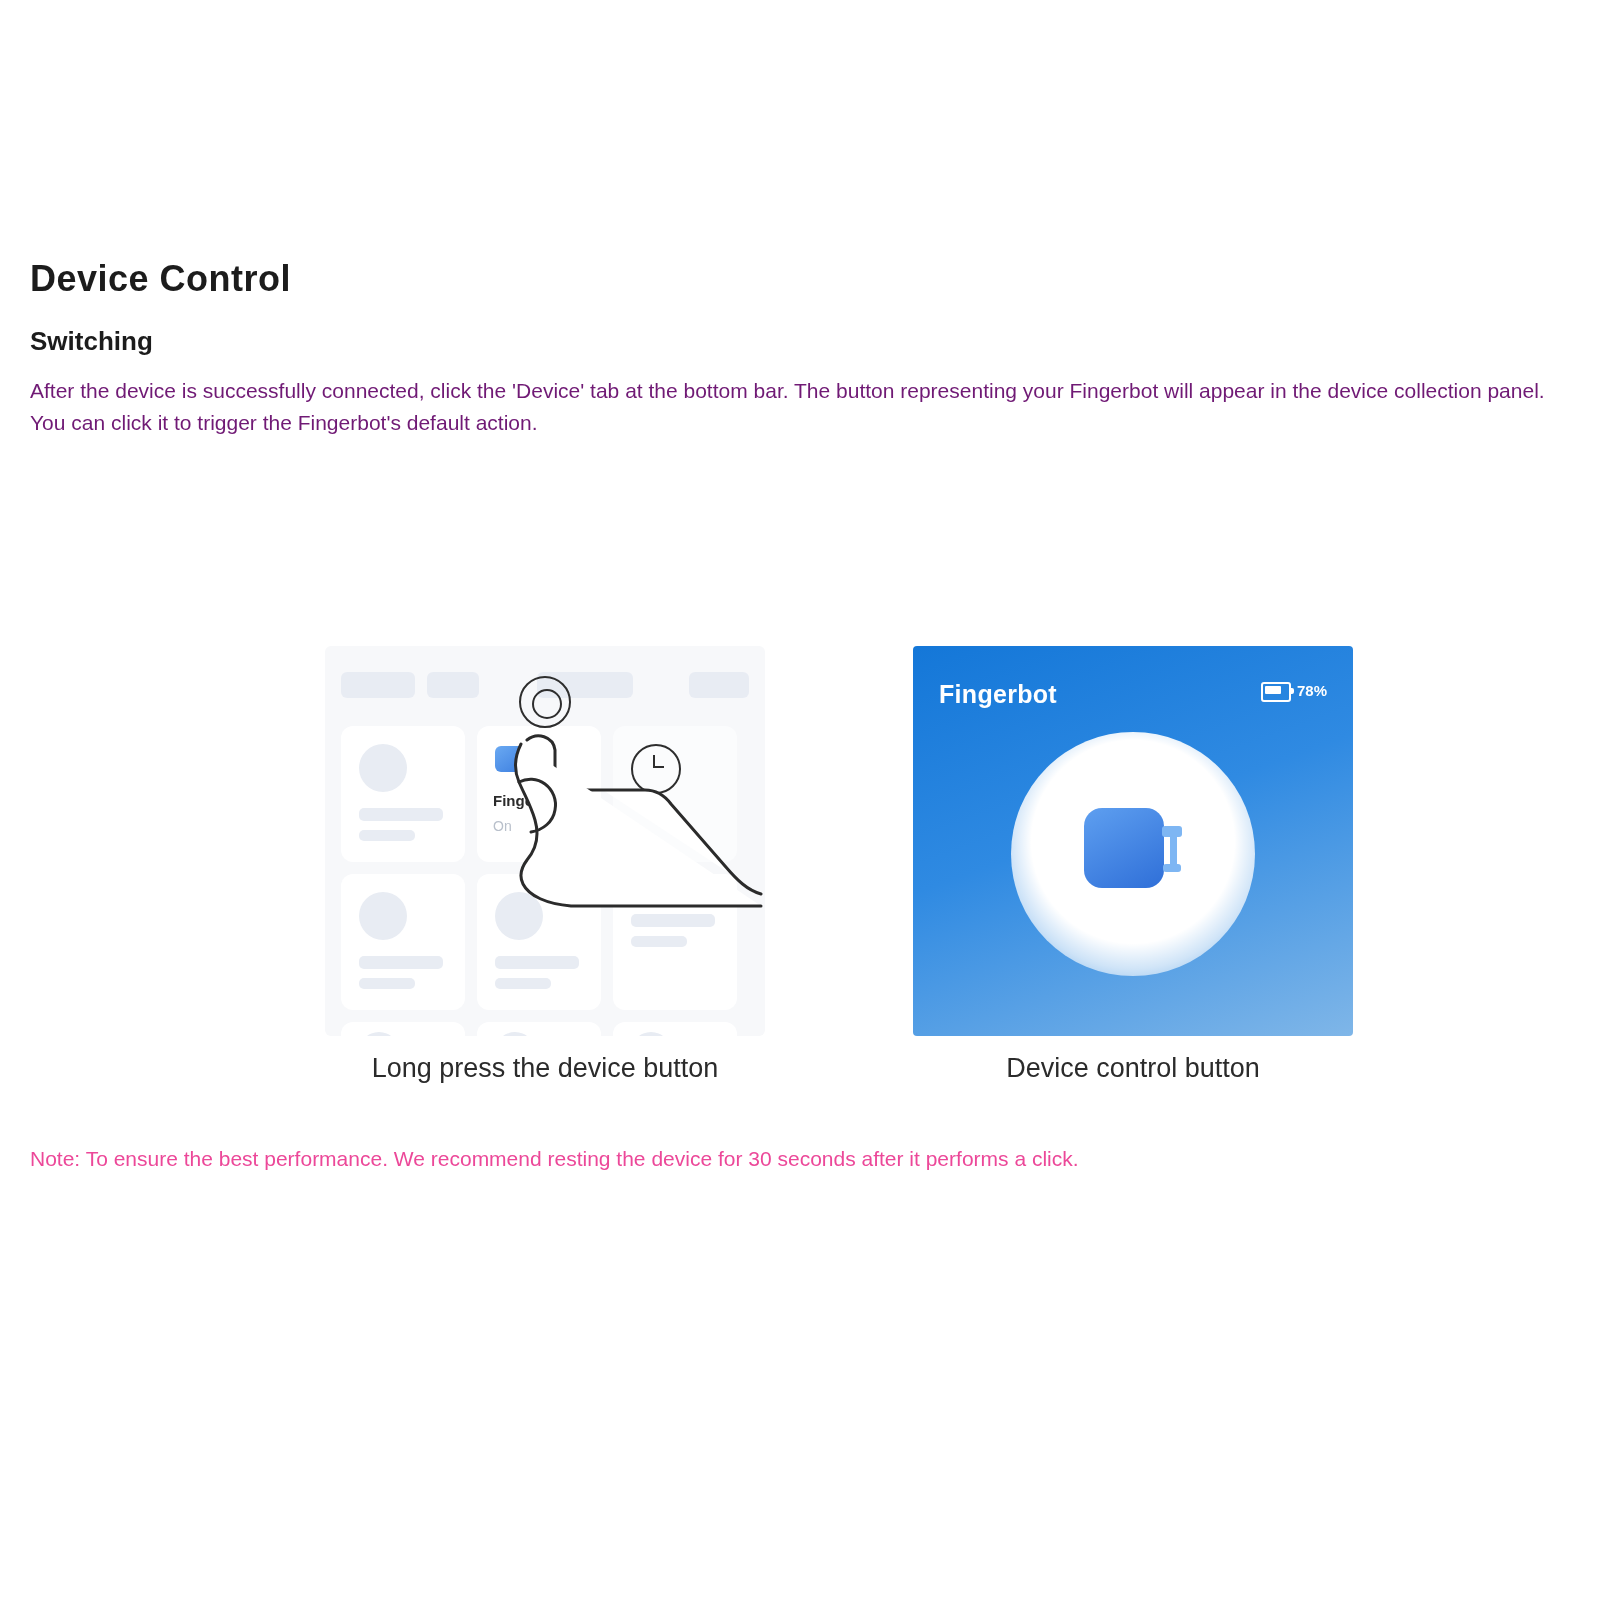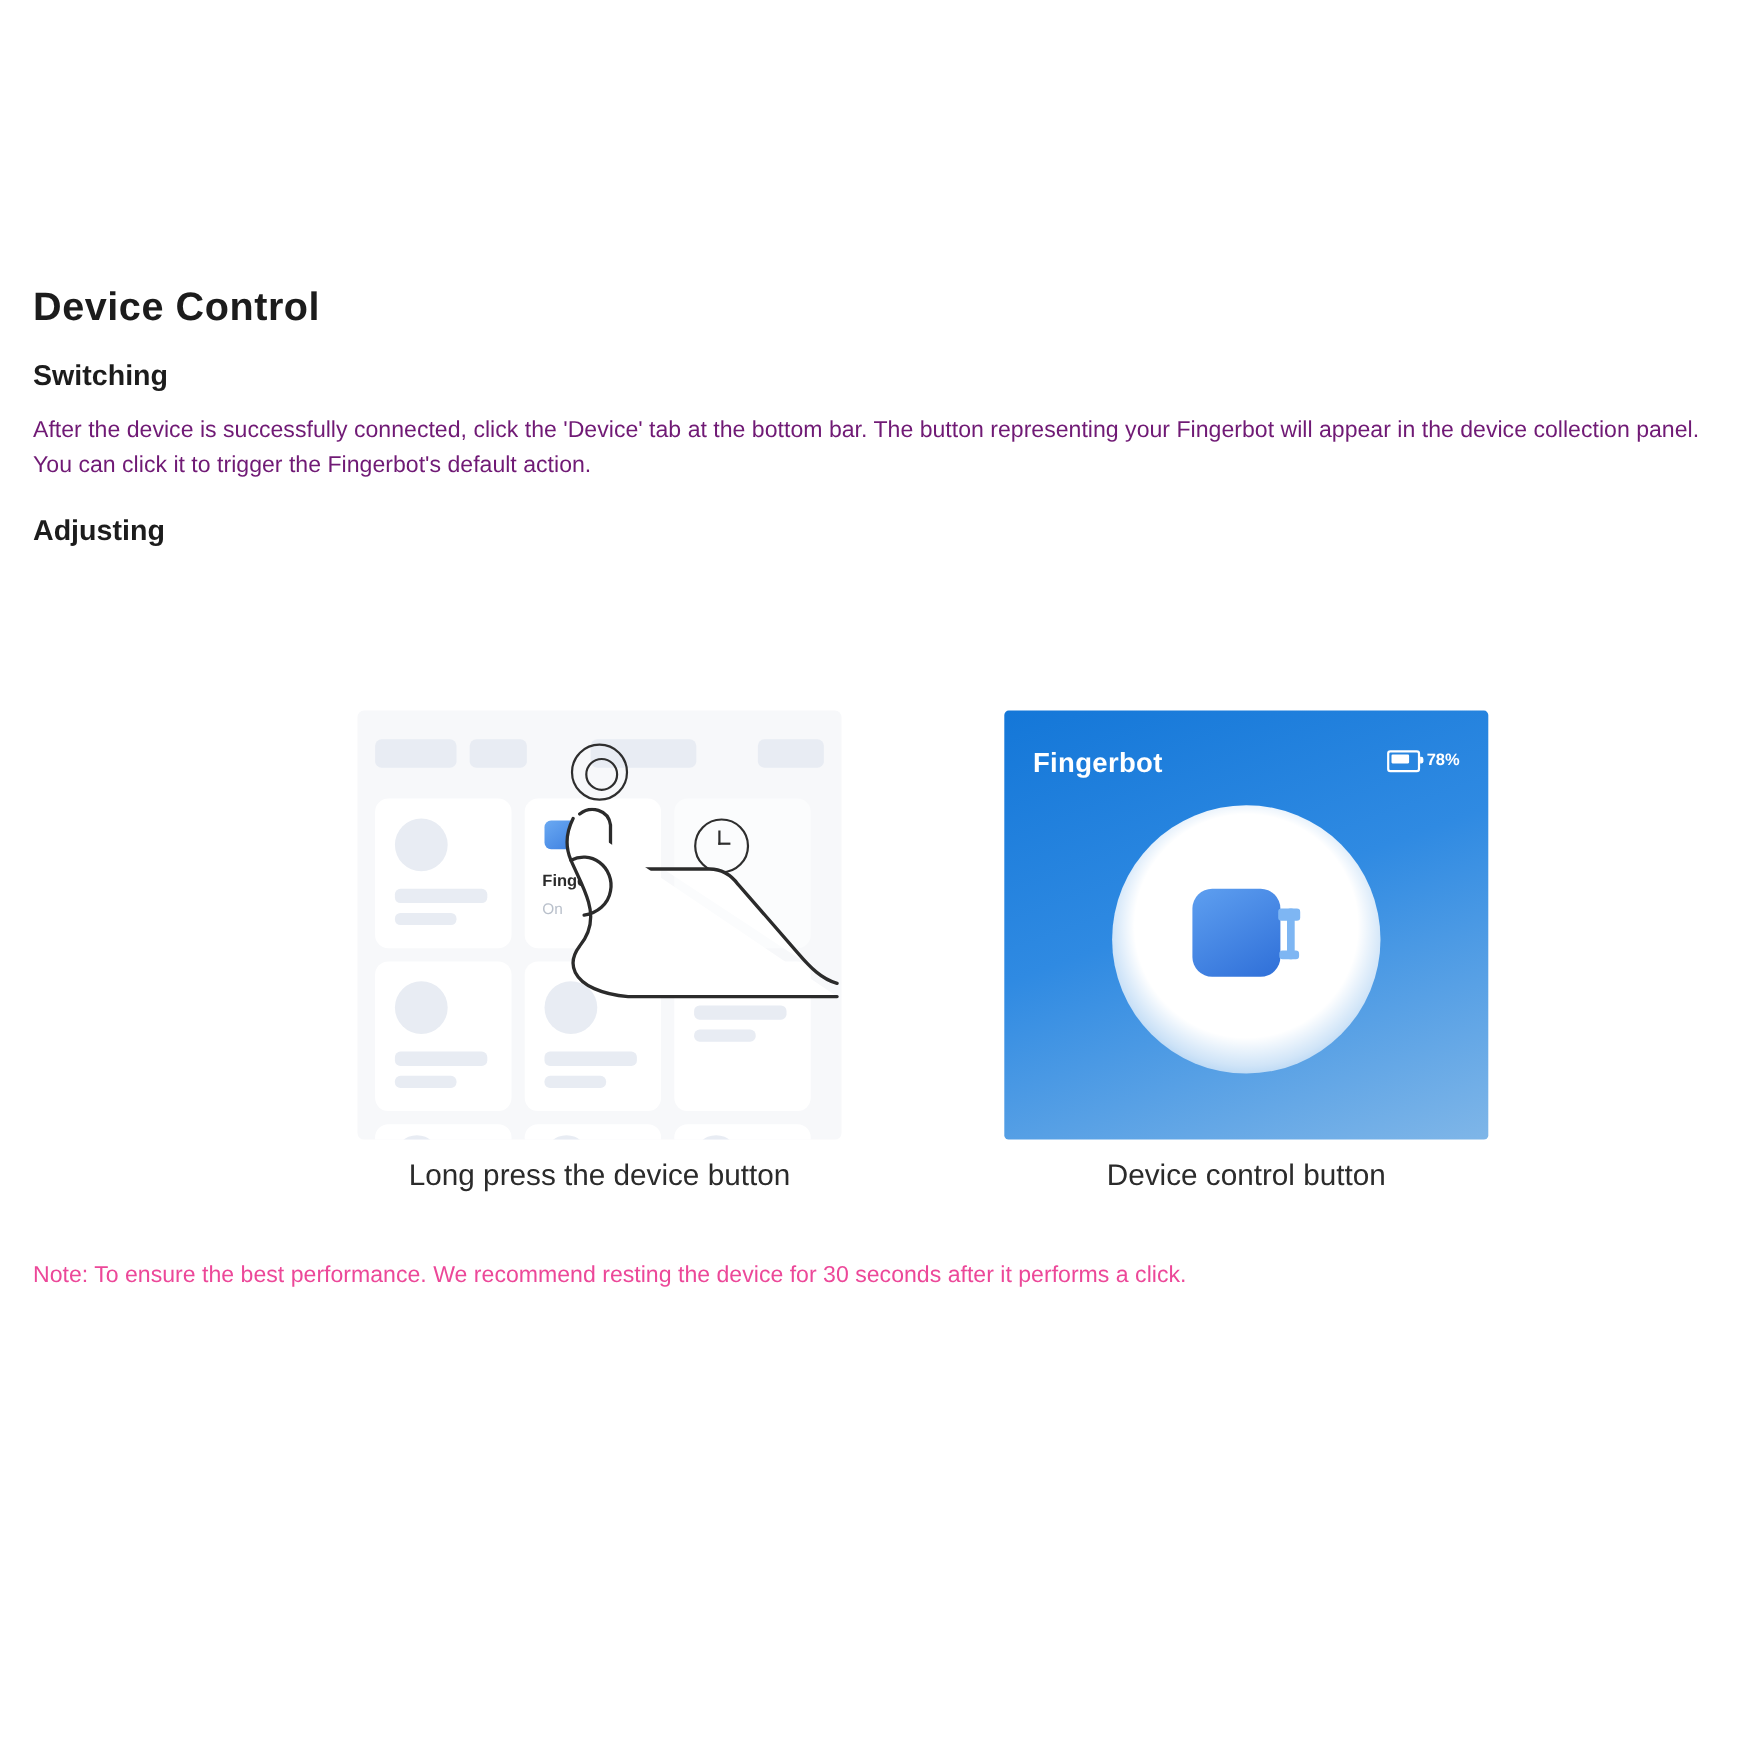--- a/index.html
+++ b/index.html
@@ -303,21 +303,20 @@
 <body>
 
 <div class="page">
 
   <div class="content">
     <h1 class="title">Device Control</h1>
 
     <h2 class="subtitle">Switching</h2>
     <p class="body-text">After the device is successfully connected, click the 'Device' tab at the bottom bar. The button representing your Fingerbot will appear in the device collection panel. You can click it to trigger the Fingerbot's default action.</p>
 
-    <h2 class="subtitle">Adjusting</h2>
 
     <div class="figures">
 
       <div class="figure fig-left">
         <div class="app-mock">
 
           <div class="mock-toprow">
             <div class="mock-pill" style="left:0; width:74px;"></div>
             <div class="mock-pill" style="left:86px; width:52px;"></div>
             <div class="mock-pill" style="left:196px; width:96px;"></div>

